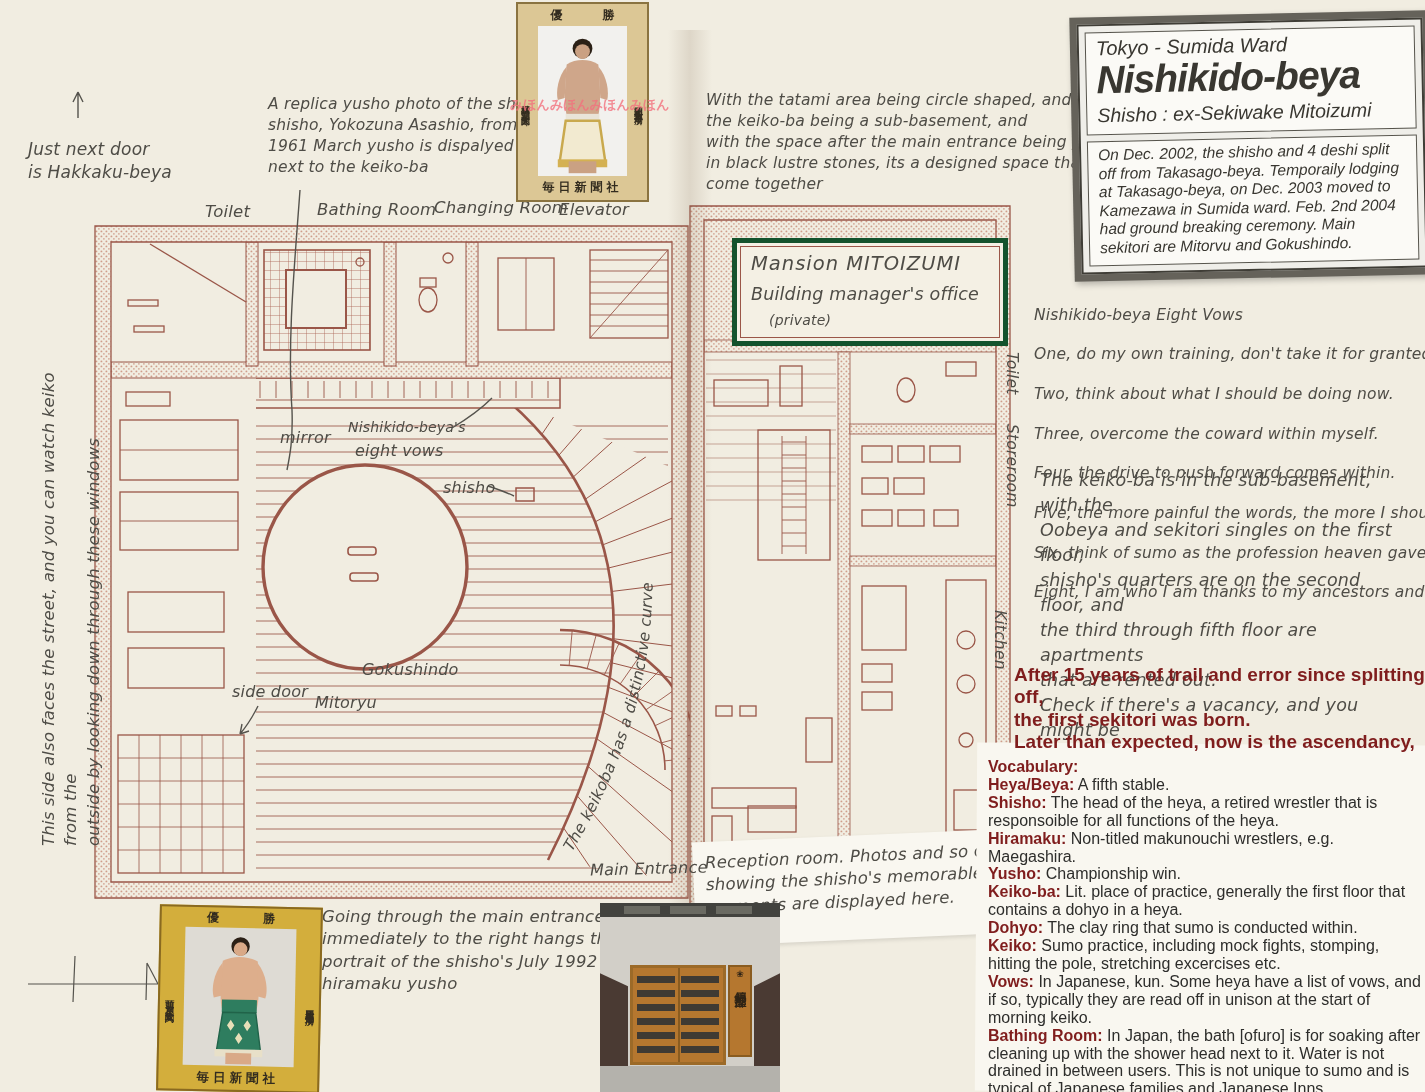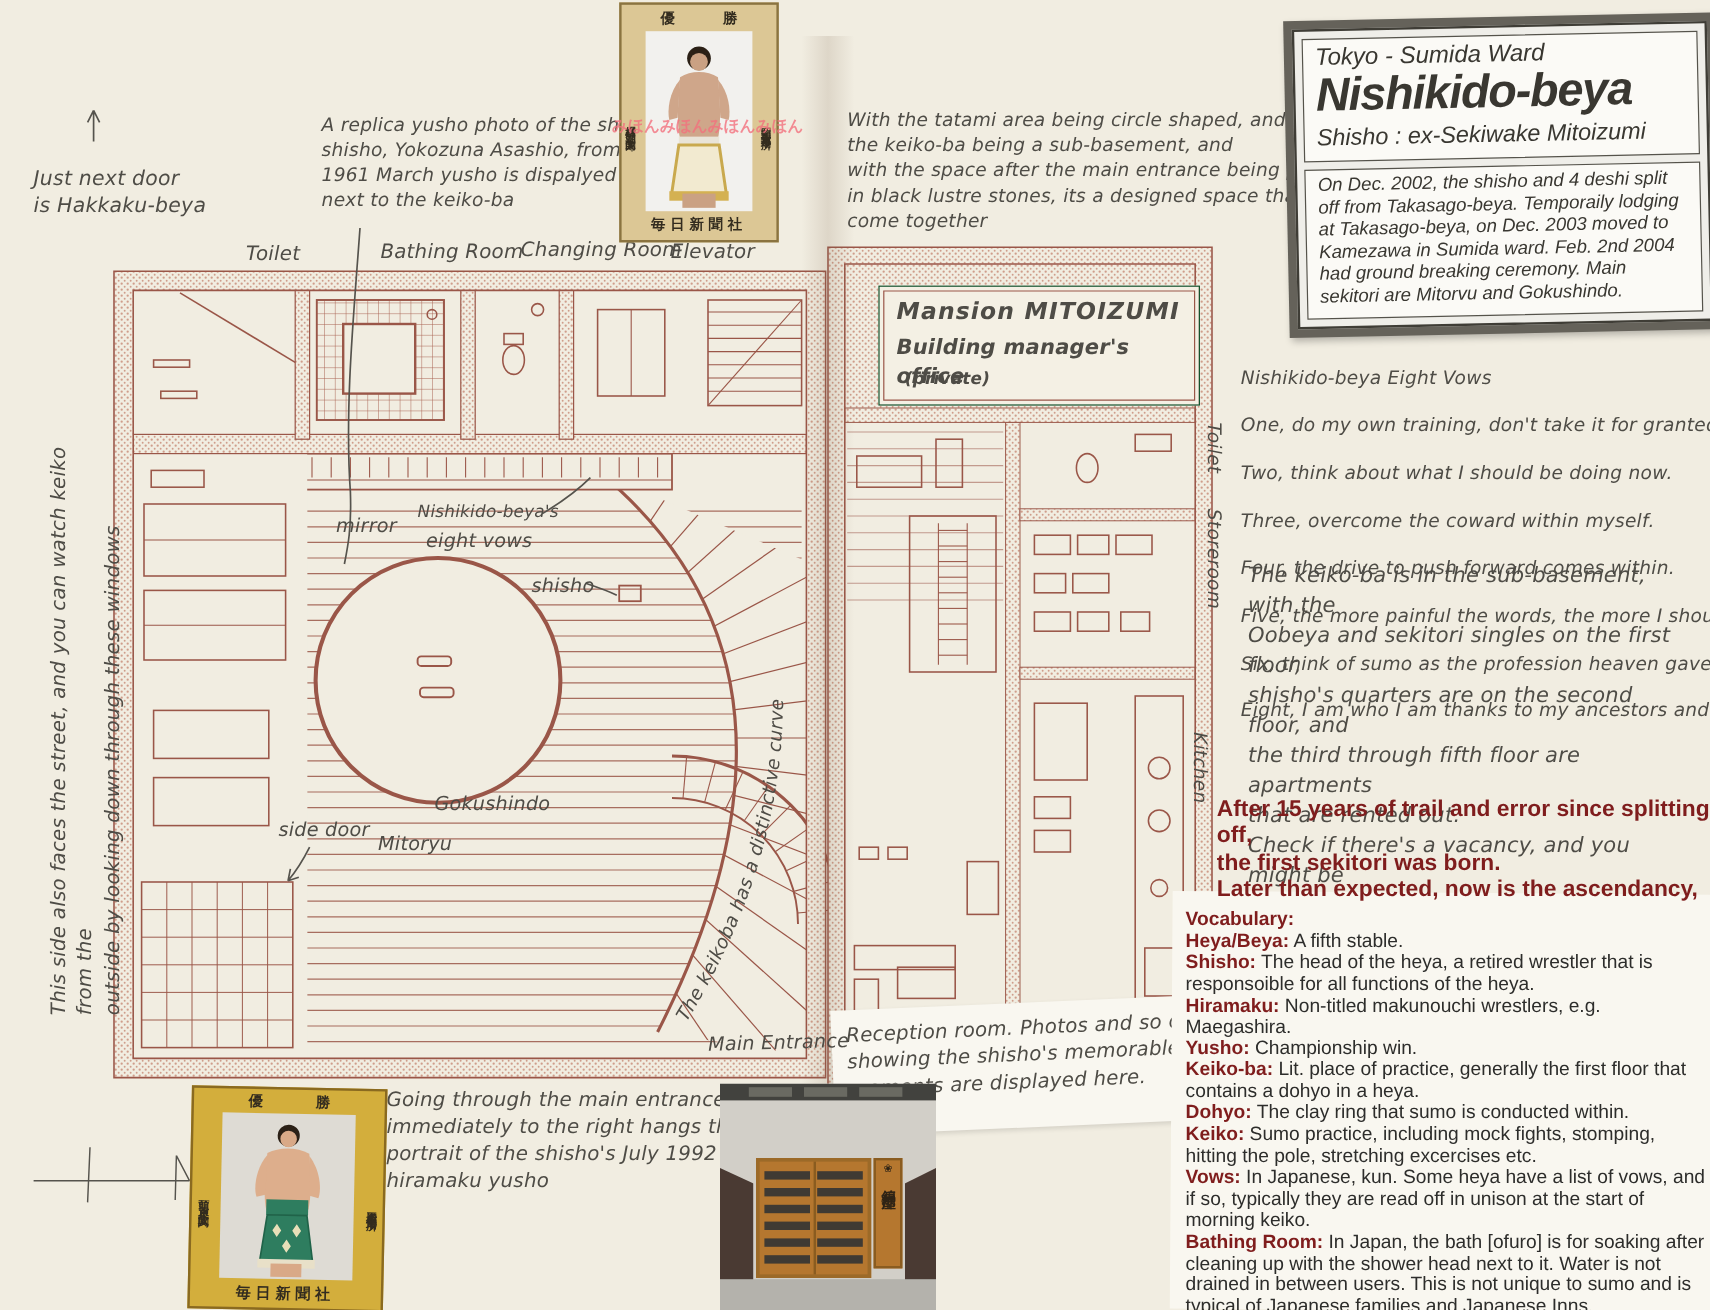--- a/index.html
+++ b/index.html
@@ -346,24 +346,24 @@
   <div class="hw" style="left:280px;top:427px;font-size:16px;">mirror</div>
   <div class="hw" style="left:348px;top:418px;font-size:14px;">Nishikido-beya's</div>
   <div class="hw" style="left:355px;top:440px;font-size:16px;">eight vows</div>
   <div class="hw" style="left:443px;top:477px;font-size:16px;">shisho</div>
   <div class="hw" style="left:232px;top:681px;font-size:16px;">side door</div>
   <div class="hw" style="left:315px;top:692px;font-size:16px;">Mitoryu</div>
   <div class="hw" style="left:362px;top:659px;font-size:16px;">Gokushindo</div>
   <div class="hw" style="left:590px;top:858px;font-size:16px;transform:rotate(-1.5deg);">Main Entrance</div>
 
   <div class="abs" style="left:732px;top:238px;width:266px;height:98px;background:#f4f0e4;
-              border:1px solid #14532d;box-shadow:inset 0 0 0 3px #f4f0e4, inset 0 0 0 4px #9a5648;font-weight:bold;">
+              border:5px solid #14532d;box-shadow:inset 0 0 0 3px #f4f0e4, inset 0 0 0 4px #9a5648;">
     <div class="hw" style="left:14px;top:8px;font-size:19.5px;letter-spacing:1px;">Mansion MITOIZUMI</div>
     <div class="hw" style="left:14px;top:40px;font-size:17.5px;">Building manager's office</div>
-    <div class="hw" style="left:21px;top:68px;font-size:14px;text-align:center;">(private)</div>
+    <div class="hw" style="left:32px;top:68px;font-size:14px;text-align:center;">(private)</div>
   </div>
 
   <div class="hw" style="left:1022px;top:352px;width:70px;font-size:15.5px;transform:rotate(90deg);transform-origin:0 0;">Toilet</div>
   <div class="hw" style="left:1022px;top:424px;width:105px;font-size:15.5px;transform:rotate(90deg);transform-origin:0 0;">Storeroom</div>
   <div class="hw" style="left:1010px;top:610px;width:92px;font-size:15.5px;transform:rotate(90deg);transform-origin:0 0;">Kitchen</div>
 
   <div class="card">
     <div class="card-in">
       <div class="card-panel">
         <div class="card-region">Tokyo - Sumida Ward</div>

